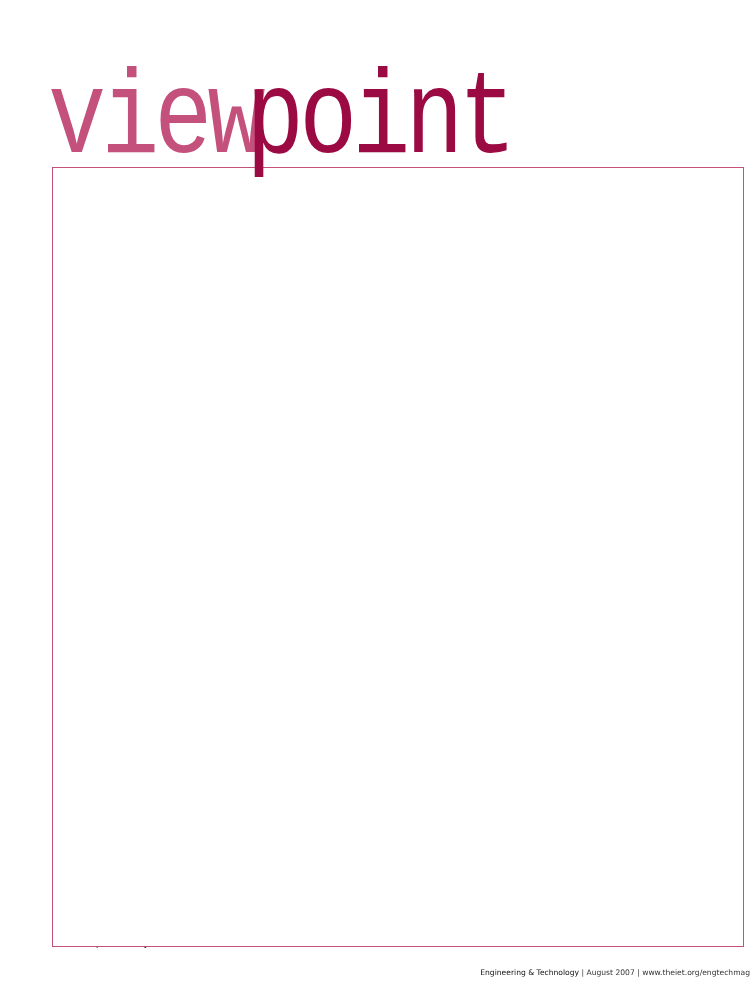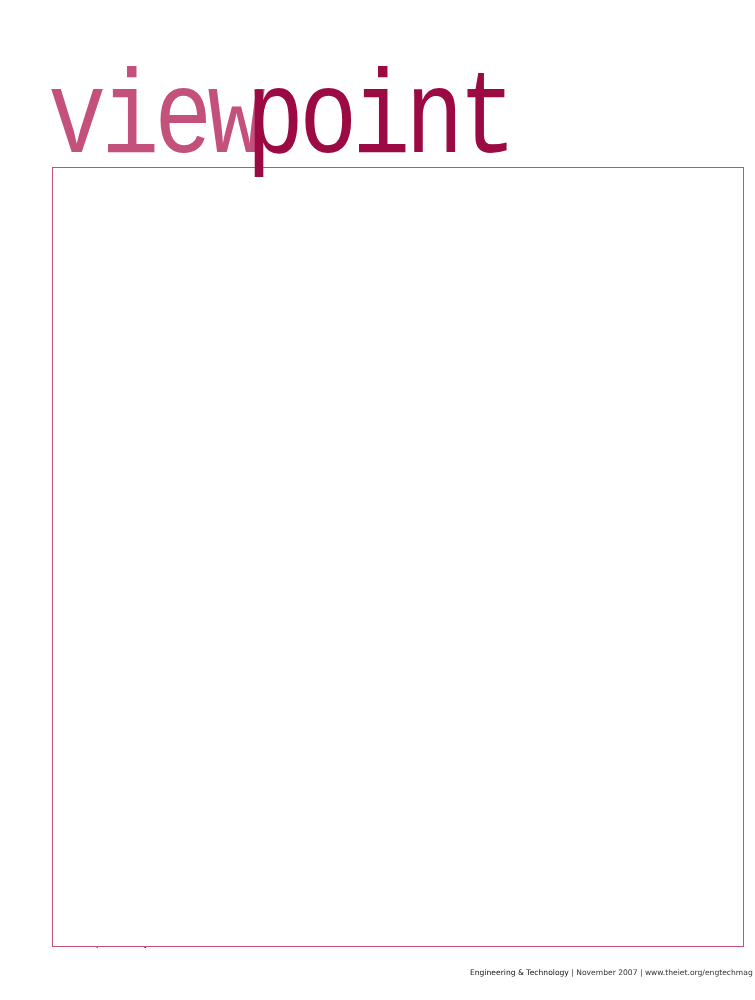--- a/index.html
+++ b/index.html
@@ -65,15 +65,15 @@
   <p>installations. For example, there’s a common belief that single-point earthing systems, terminating cable screens at only one end, and connecting filters and cable screens to earth using any length of green/yellow insulated wire are good EMC engineering. In fact, these practices are decades out of date and these days are more likely to cause interference, malfunction, downtime, damage and even safety incidents.</p>
   <p>There are many examples of poor EMC practices in installations, including the gas-pumping installation that interfered with telephones up to 12 miles away, and the plastic bag sealer that interfered with the adjacent checkweigher causing it to give away 25% extra product (both items were correctly CE marked). These EMC-related mishaps are among almost 400 ‘banana skins’ to be found on my website at www.cherryclough.com. Others are the CNC machine that interfered with the control of a travelling crane, causing it to move when it shouldn’t; mains transients that caused uncontrolled leaks of chlorine gas; power frequency magnetic fields causing VDU images to wobble causing headaches and eyestrain; and ‘traditional’ cabling wiring techniques that caused costly downtime and safety risks for a series of robotic paint booths.</p>
   <p><span>It seems that complying with 2004/108/EC will cause problems for the majority of installation owners, system integrators, control panel builders, custom engineers, electrical contractors and electrical installers. It is entirely possible that most fixed installations will remain fearful being closed down even 10 years from now. In the meantime, much of European industry will have to hope that the authorities in their member state are not very active in enforcing this new directive.</span><span class="end-mark"></span></p>
 </div>
 
 <div class="bio-photo"></div>
 <div class="bio-text">Keith Armstrong is with Cherry Clough Consulting whose website at www.cherryclough. com includes his library of EMC ‘banana skins’</div>
 
 <div class="footer">
   <b>Engineering &amp; Technology</b>
-  <span>| November 2007 |</span>
+  <span>| August 2007 |</span>
   <span>www.theiet.org/engtechmag</span>
 </div>
 
 </body></html>

